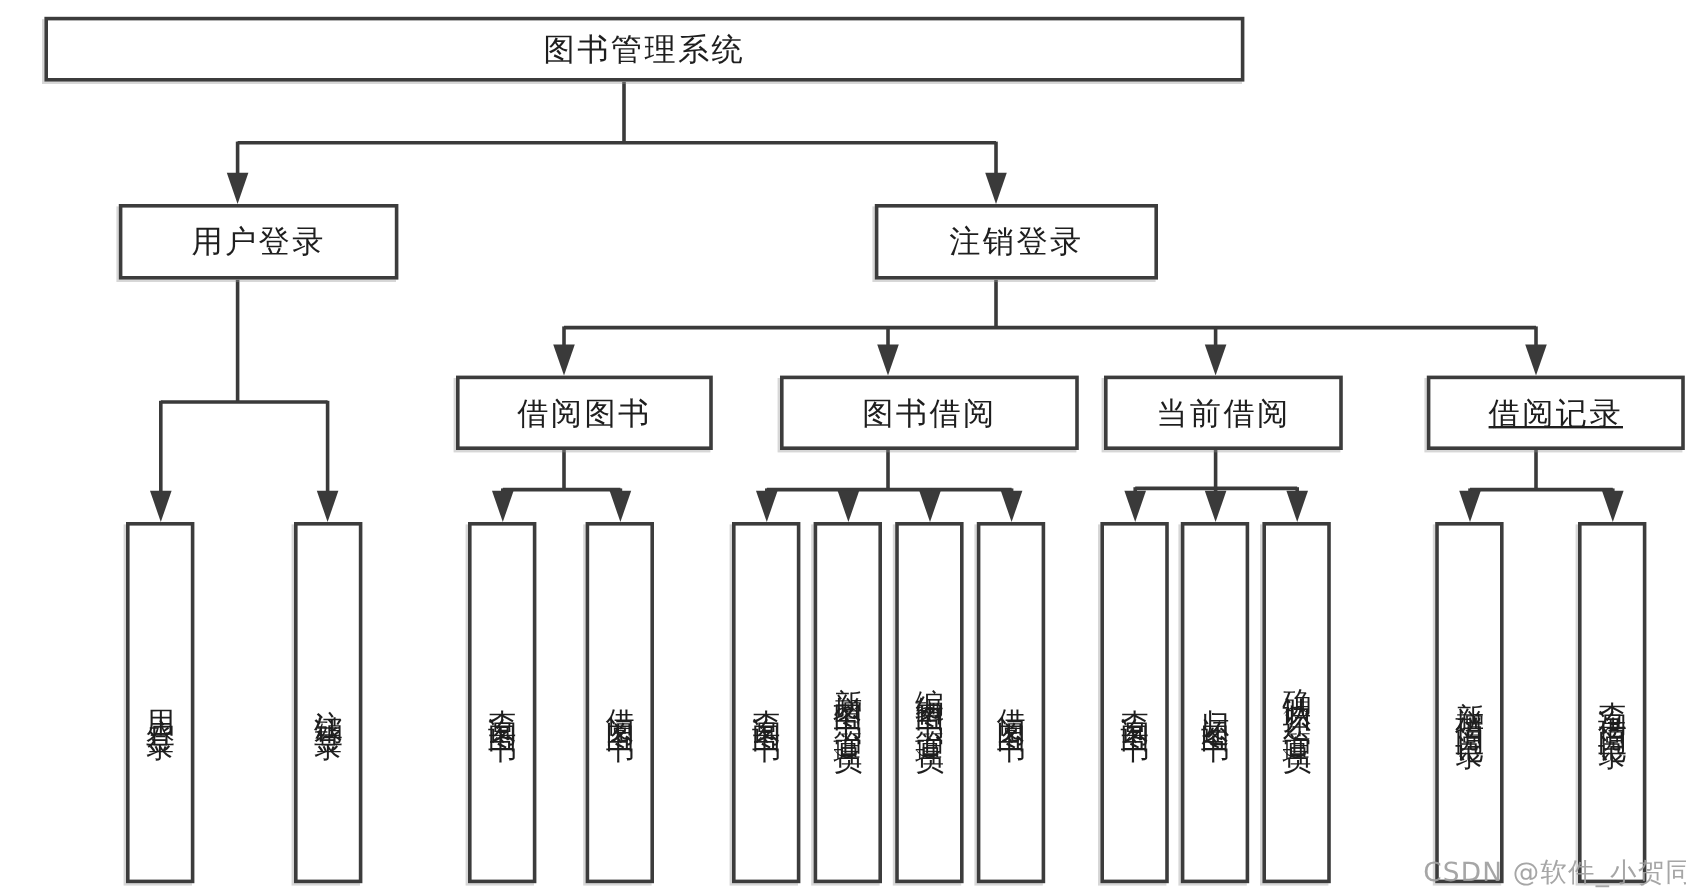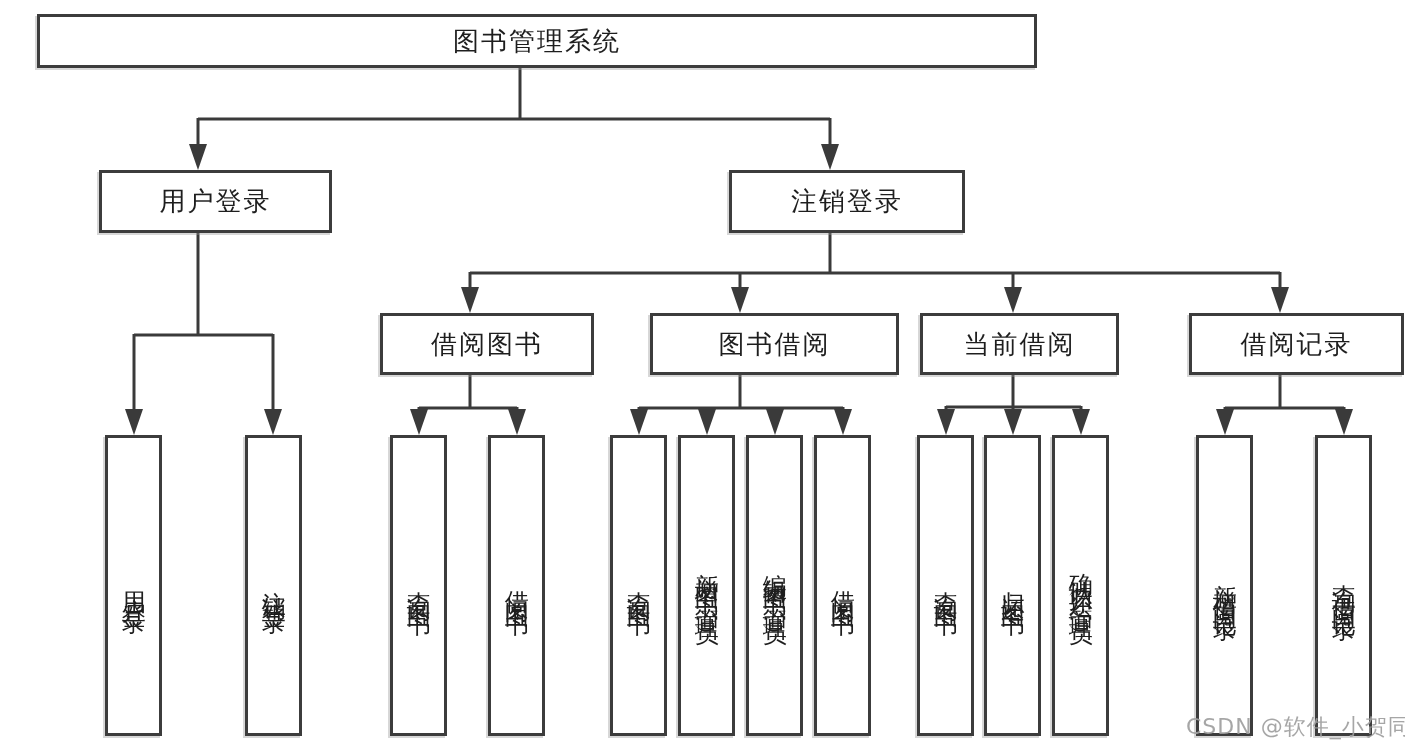--- a/index.html
+++ b/index.html
@@ -40,21 +40,21 @@
     letter-spacing: 7px;
     line-height: 1.1;
   }
   
   .n-root   { left: 20px;   top: 14px;  width: 1000px; height: 54px; }
   .n-login  { left: 82px;   top: 170px; width: 233px;  height: 63px; }
   .n-mgmt   { left: 712px;  top: 170px; width: 236px;  height: 63px; }
   .n-g0 { left: 363px;  top: 313px; width: 214px; height: 62px; }
   .n-g1 { left: 633px;  top: 313px; width: 249px; height: 62px; }
   .n-g2 { left: 903px;  top: 313px; width: 199px; height: 62px; }
-  .n-g3 { left: 1172px; top: 313px; width: 215px; height: 62px; }
+  .n-g3 { left: 1172px; top: 313px; width: 215px; height: 62px; text-decoration: underline; }
   .leaf { top: 435px; width: 57px; height: 301px; }
   .lf-0  { left: 105px; }
   .lf-1  { left: 245px; }
   .lf-2  { left: 390px; }
   .lf-3  { left: 488px; }
   .lf-4  { left: 610px; }
   .lf-5  { left: 678px; }
   .lf-6  { left: 746px; }
   .lf-7  { left: 814px; }
   .lf-8  { left: 917px; }

